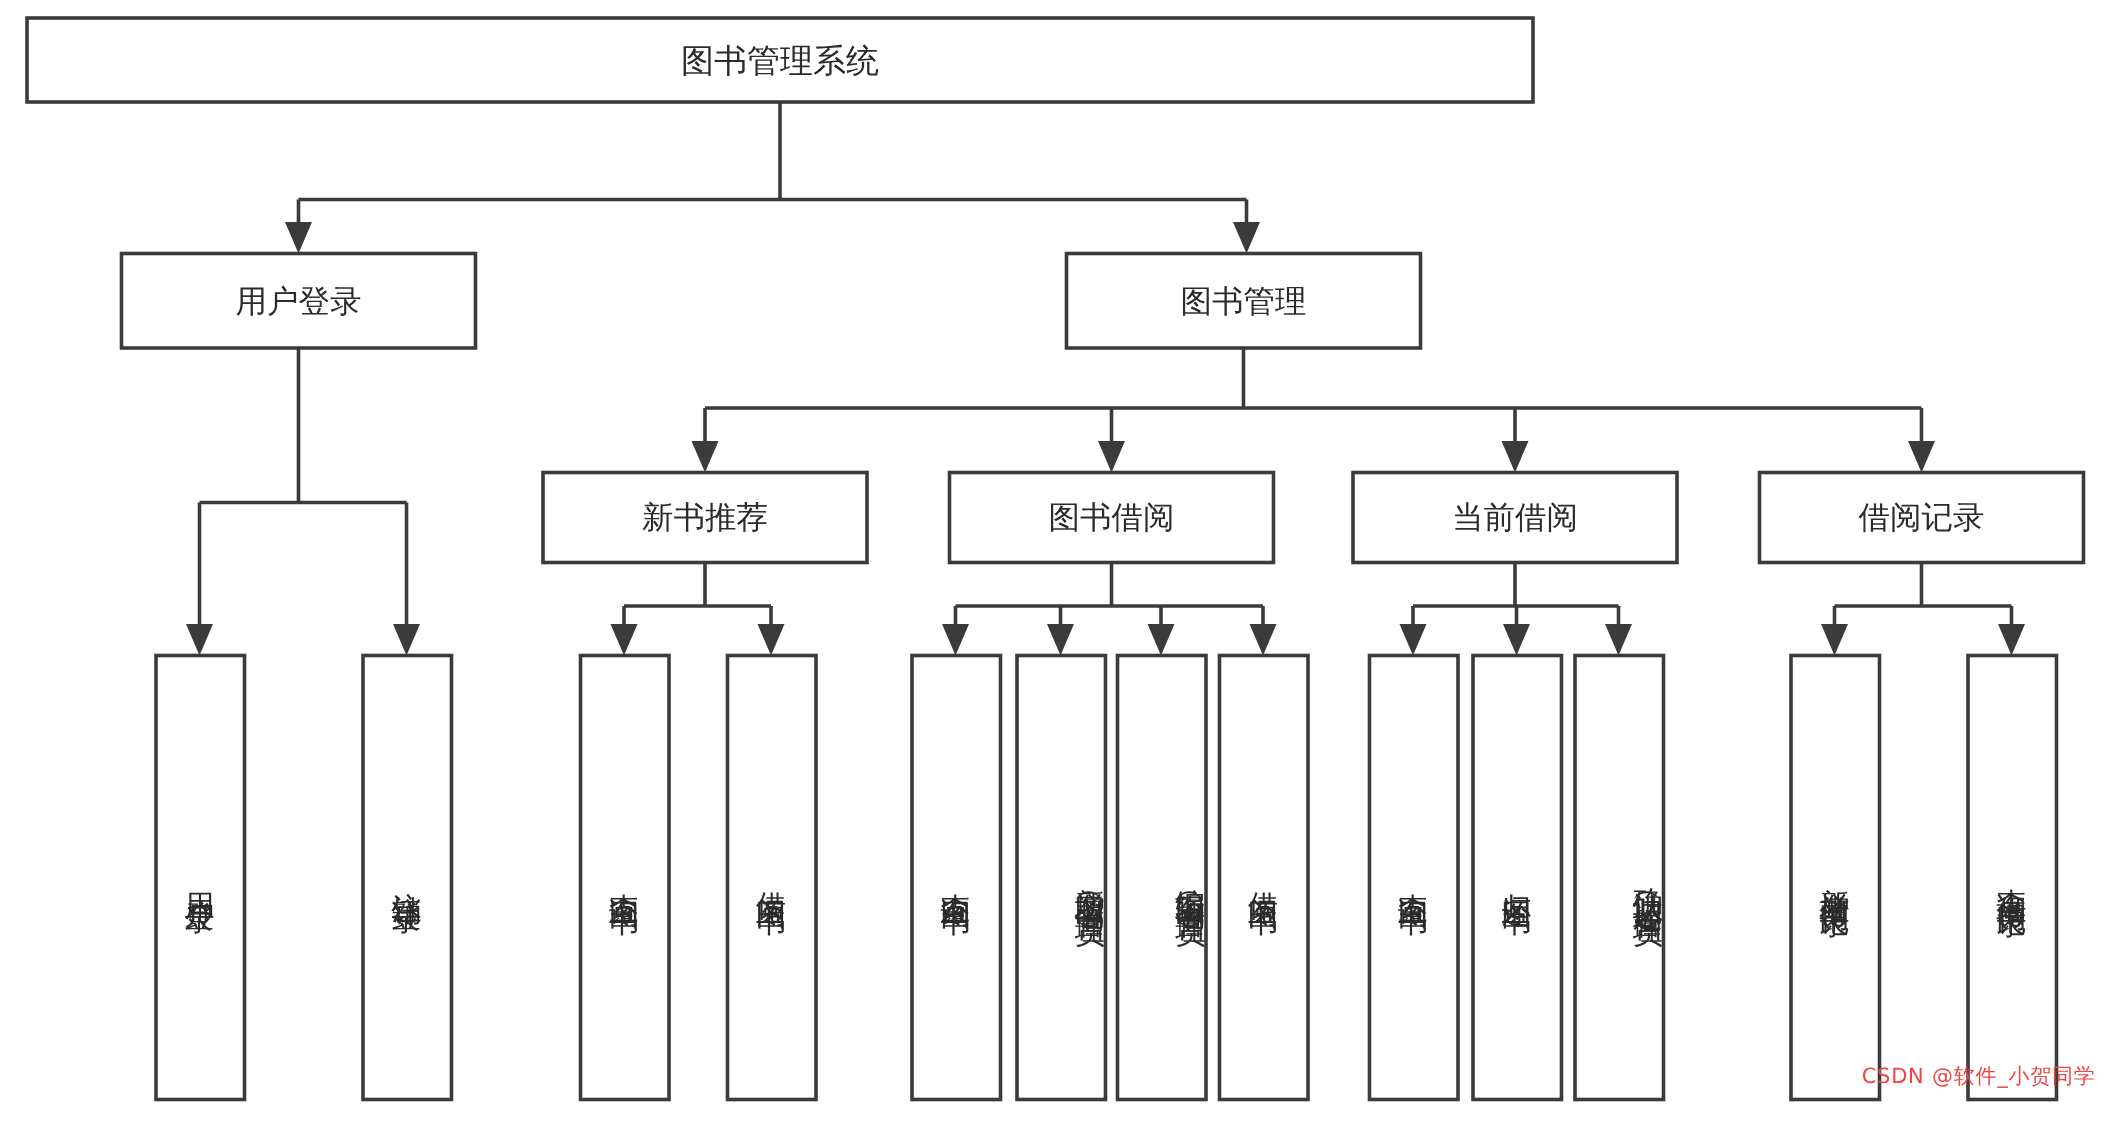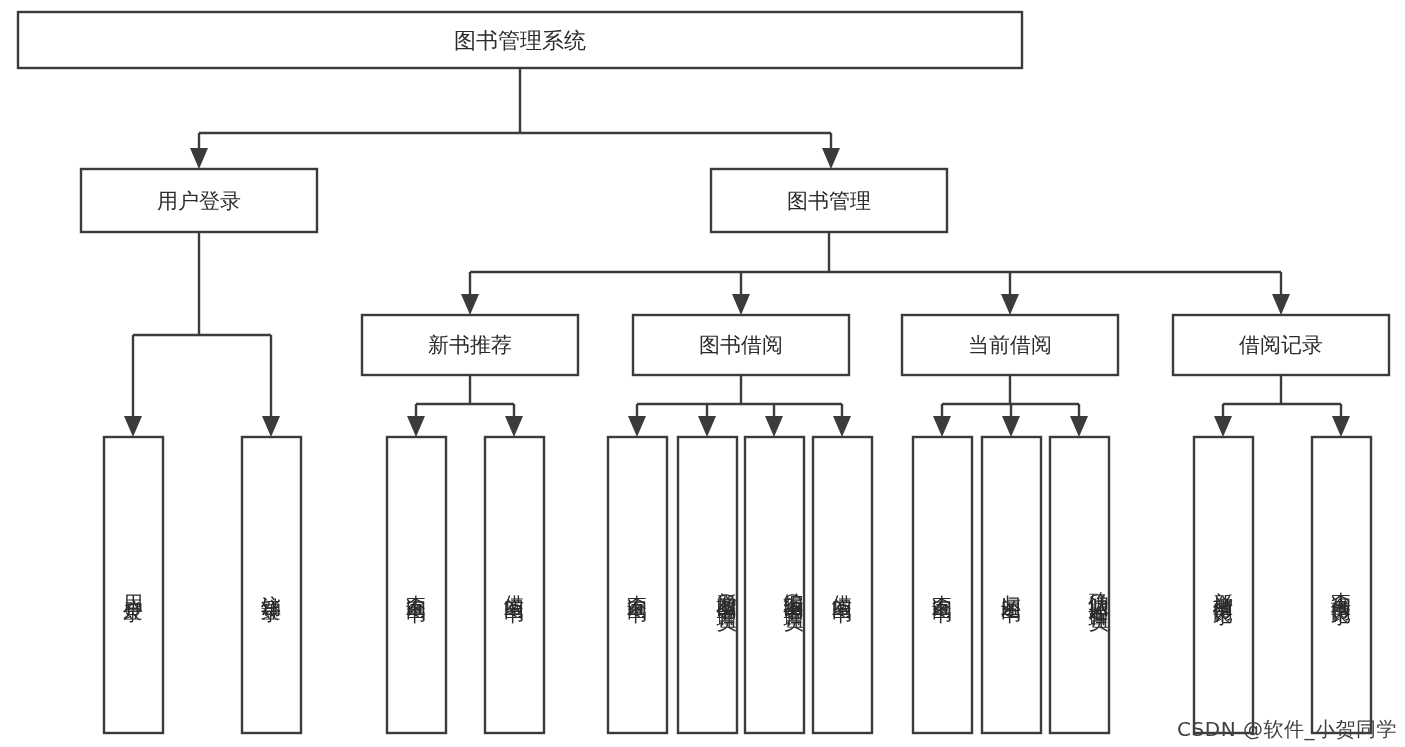--- a/index.html
+++ b/index.html
@@ -65,24 +65,24 @@
     white-space: nowrap;
     text-align: center;
     display: flex;
     align-items: center;
     justify-content: center;
     pointer-events: none;
   }
   .watermark {
     position: absolute;
     right: 8px;
-    bottom: 4px;
-    font-family: "DejaVu Sans", "Liberation Sans", sans-serif;
-    font-size: 20px;
-    color: #404040;
+    bottom: 20px;
+    font-family: "DejaVu Sans", "Liberation Sans", sans-serif;
+    font-size: 14px;
+    color: #ef4444;
     letter-spacing: 0.5px;
     white-space: nowrap;
   }
 </style>
 </head>
 <body>
 
 <div id="diagram-root">
 
   <svg class="diagram-svg" viewBox="0 0 1405 747" xmlns="http://www.w3.org/2000/svg">

